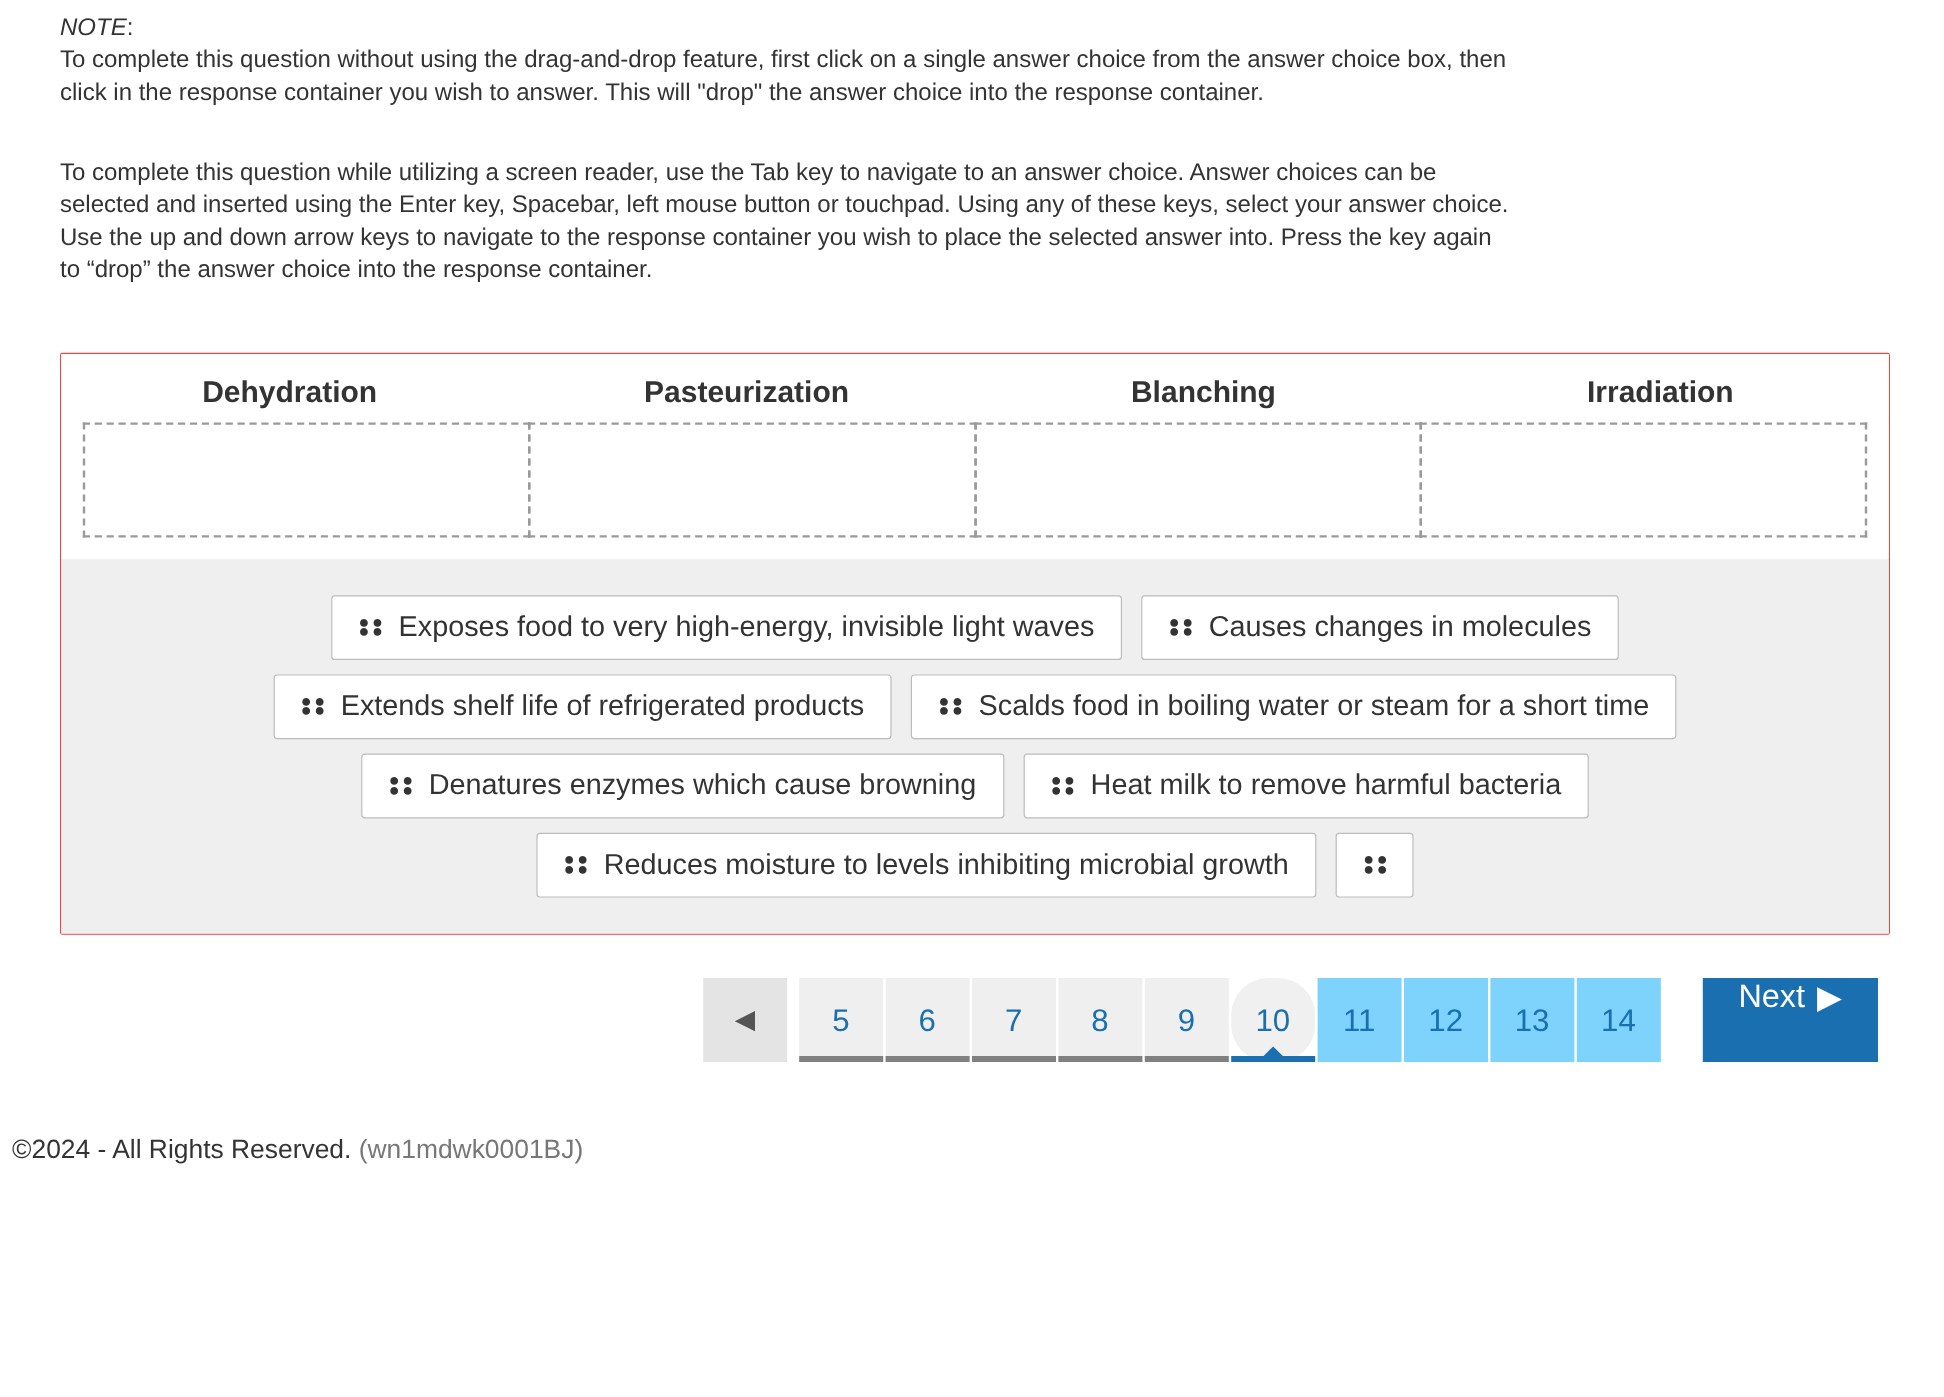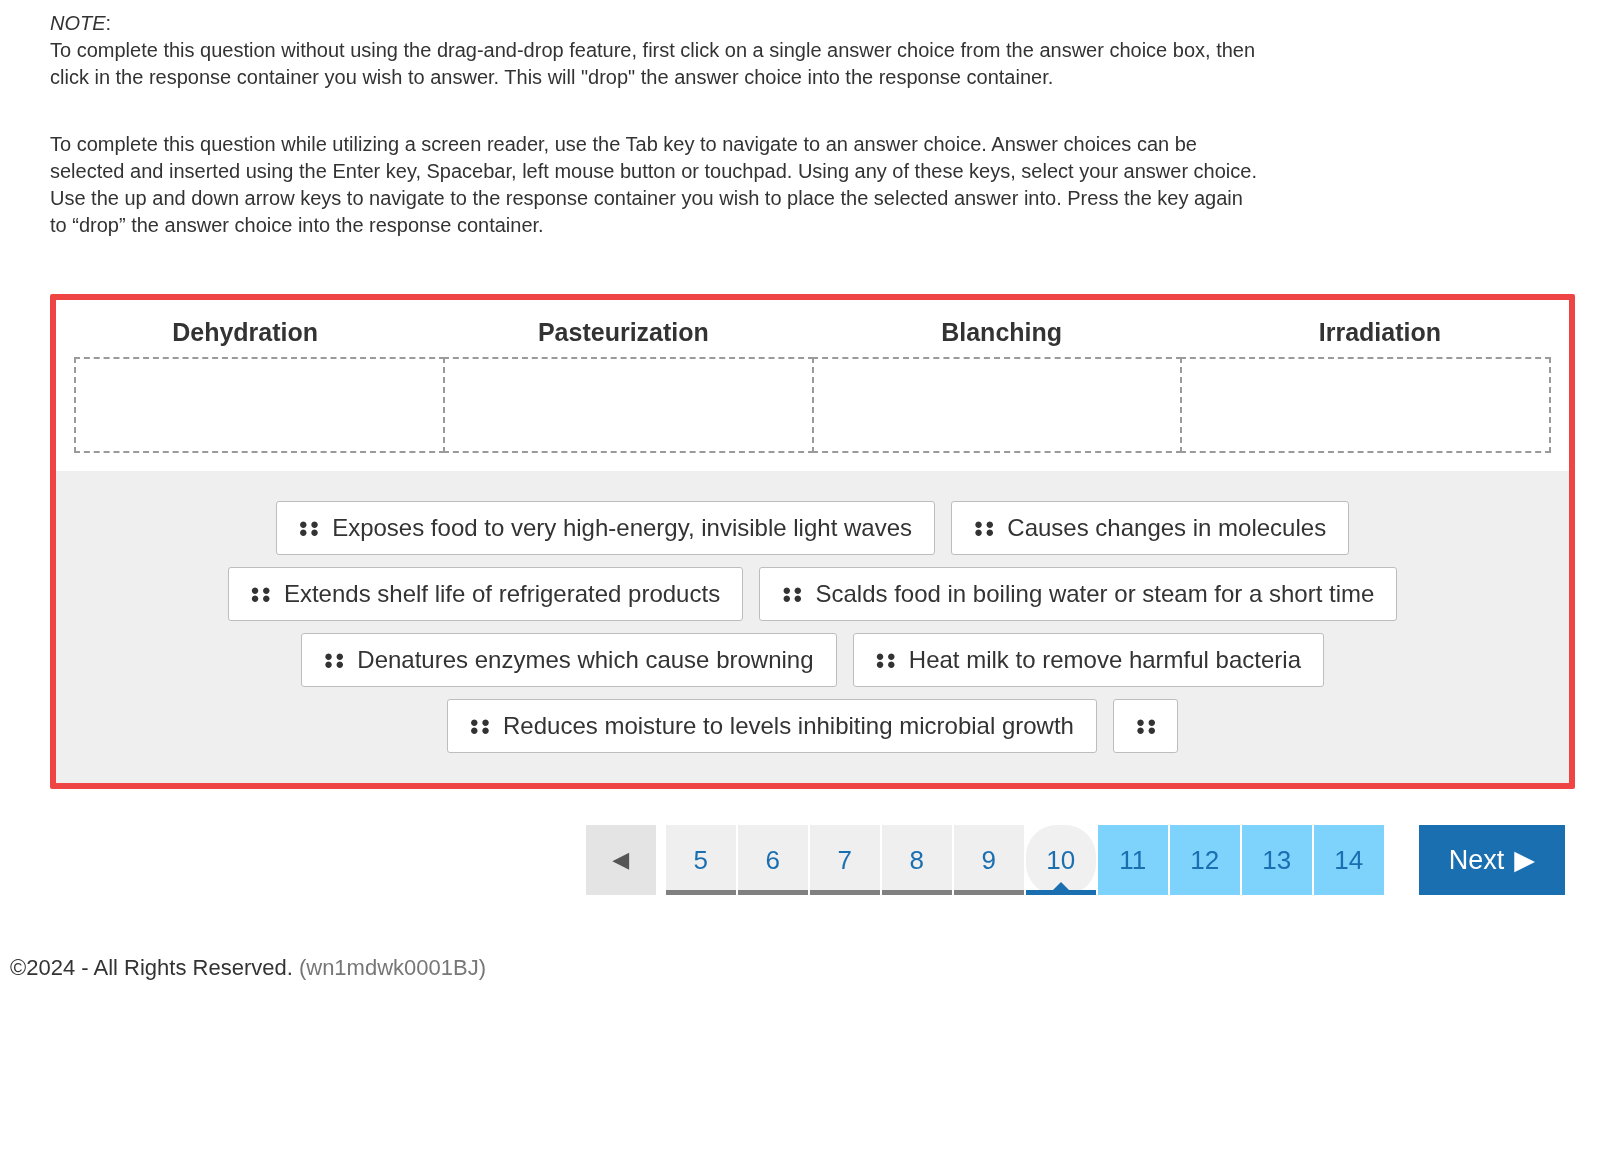--- a/index.html
+++ b/index.html
@@ -17,21 +17,21 @@
     line-height: 1.35;
     color: #333;
     padding-top: 0;
   }
   .note-label { font-style: italic; }
   .para-gap { height: 40px; }
   .question-area {
     margin-top: 55px;
     margin-left: 40px;
     margin-right: 0;
-    border: 6px solid #ef4444;
+    border: 1px solid #ef4444;
     border-radius: 2px;
     background: #fff;
   }
   .headers-row {
     display: flex;
     background: #fff;
     padding: 18px 0 10px 0;
   }
   .header-cell {
     flex: 1;
@@ -150,21 +150,21 @@
     border-bottom: 8px solid #1a6fb0;
   }
   .next-btn {
     background: #1a6fb0;
     color: #fff;
     border: none;
     height: 70px;
     padding: 0 30px;
     font-size: 27px;
     display: flex;
-    align-items: center;
+    align-items: flex-start;
     gap: 10px;
     cursor: pointer;
     margin-left: 25px;
   }
   .footer {
     margin-top: 60px;
     font-size: 22px;
     color: #333;
     padding-left: 0;
   }

